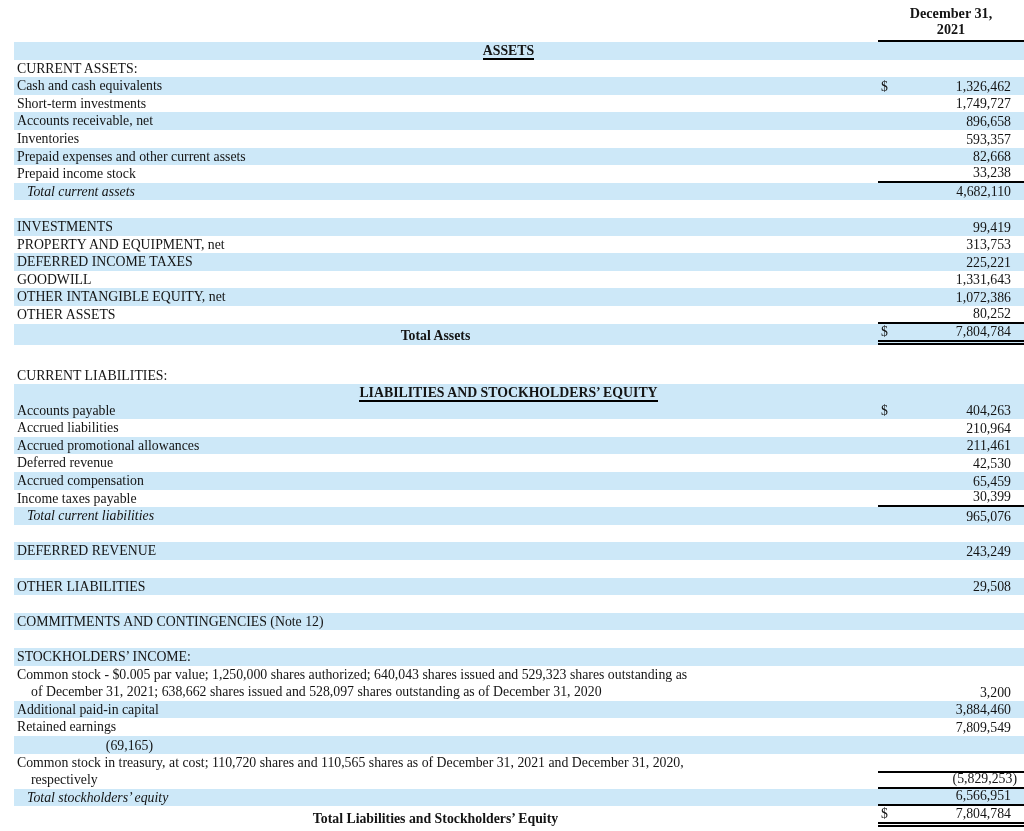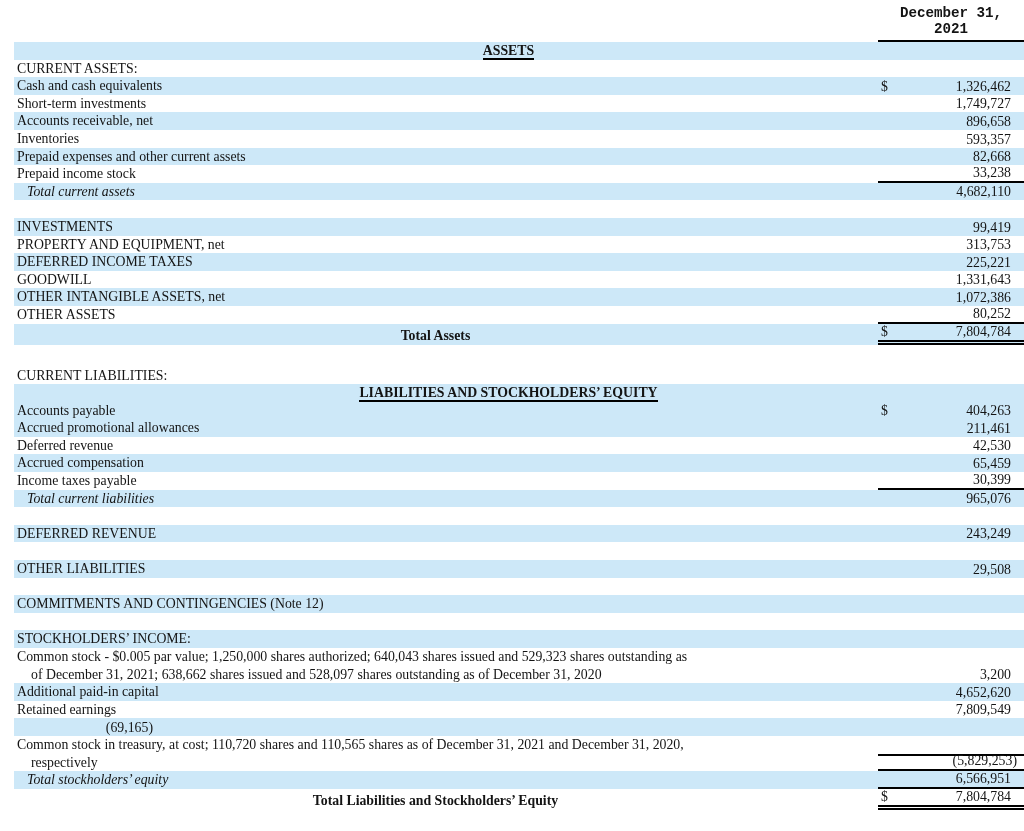--- a/index.html
+++ b/index.html
@@ -11,21 +11,21 @@
     font-family: "Liberation Serif", "DejaVu Serif", serif;
     font-size: 13.8px;
     overflow: hidden;
     --rh: 17.6px;
     --shade: #cde8f8;
     --rule: #000000;
   }
   .sheet { width: 1024px; height: 831px; overflow: hidden; }
 
   
-  .top-header { display: flex; justify-content: flex-end; padding-top: 5px; height: 42px; font-family: Liberation Mono, monospace; }
+  .top-header { display: flex; justify-content: flex-end; padding-top: 5px; height: 42px; }
   .date-col {
     width: 146px; text-align: center; font-weight: bold;
     font-size: 14.2px; line-height: 16px;
     border-bottom: 2px solid var(--rule);
     padding-bottom: 2px; height: 37px;
   }
 
   
   .rows { margin-left: 14px; }
   .row { display: flex; align-items: flex-end; min-height: var(--rh); }
@@ -141,21 +141,21 @@
         </div>
       </div>
       <div class="row">
         <div class="label">GOODWILL</div>
         <div class="amt">
           <span class="cur"></span>
           <span class="val">1,331,643</span>
         </div>
       </div>
       <div class="row shade">
-        <div class="label">OTHER INTANGIBLE ASSETS, net</div>
+        <div class="label">OTHER INTANGIBLE EQUITY, net</div>
         <div class="amt">
           <span class="cur"></span>
           <span class="val">1,072,386</span>
         </div>
       </div>
       <div class="row">
         <div class="label">OTHER ASSETS</div>
         <div class="amt lb">
           <span class="cur"></span>
           <span class="val">80,252</span>
@@ -175,20 +175,27 @@
       <div class="row shade">
         <div class="label center bold"><span class="uline">LIABILITIES AND STOCKHOLDERS’ EQUITY</span></div>
       </div>
       <div class="row shade">
         <div class="label">Accounts payable</div>
         <div class="amt">
           <span class="cur">$</span>
           <span class="val">404,263</span>
         </div>
       </div>
+      <div class="row">
+        <div class="label">Accrued liabilities</div>
+        <div class="amt">
+          <span class="cur"></span>
+          <span class="val">210,964</span>
+        </div>
+      </div>
       <div class="row shade">
         <div class="label">Accrued promotional allowances</div>
         <div class="amt">
           <span class="cur"></span>
           <span class="val">211,461</span>
         </div>
       </div>
       <div class="row">
         <div class="label">Deferred revenue</div>
         <div class="amt">
@@ -248,21 +255,21 @@
         </div>
         <div class="amt">
           <span class="cur"></span>
           <span class="val">3,200</span>
         </div>
       </div>
       <div class="row shade">
         <div class="label">Additional paid-in capital</div>
         <div class="amt">
           <span class="cur"></span>
-          <span class="val">4,652,620</span>
+          <span class="val">3,884,460</span>
         </div>
       </div>
       <div class="row">
         <div class="label">Retained earnings</div>
         <div class="amt">
           <span class="cur"></span>
           <span class="val">7,809,549</span>
         </div>
       </div>
       <div class="row shade">

